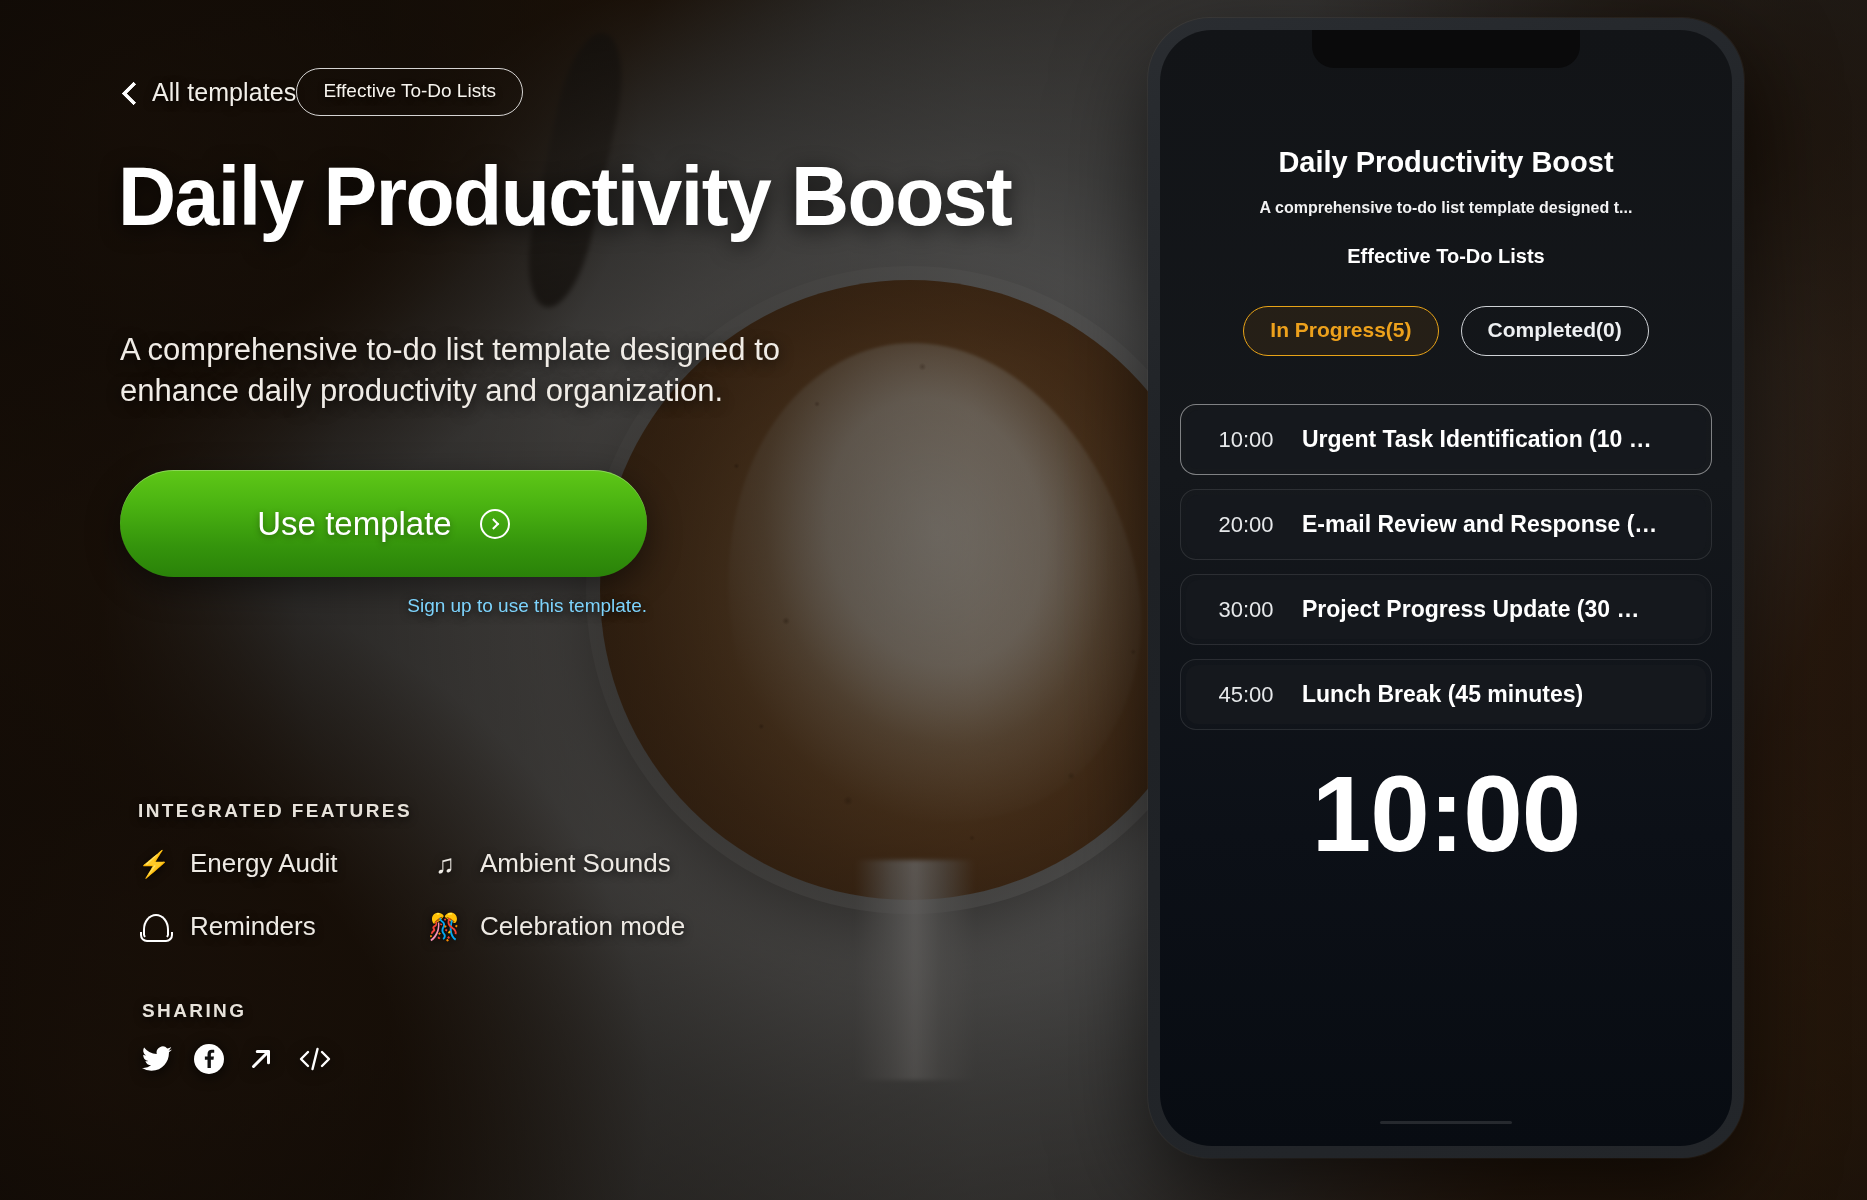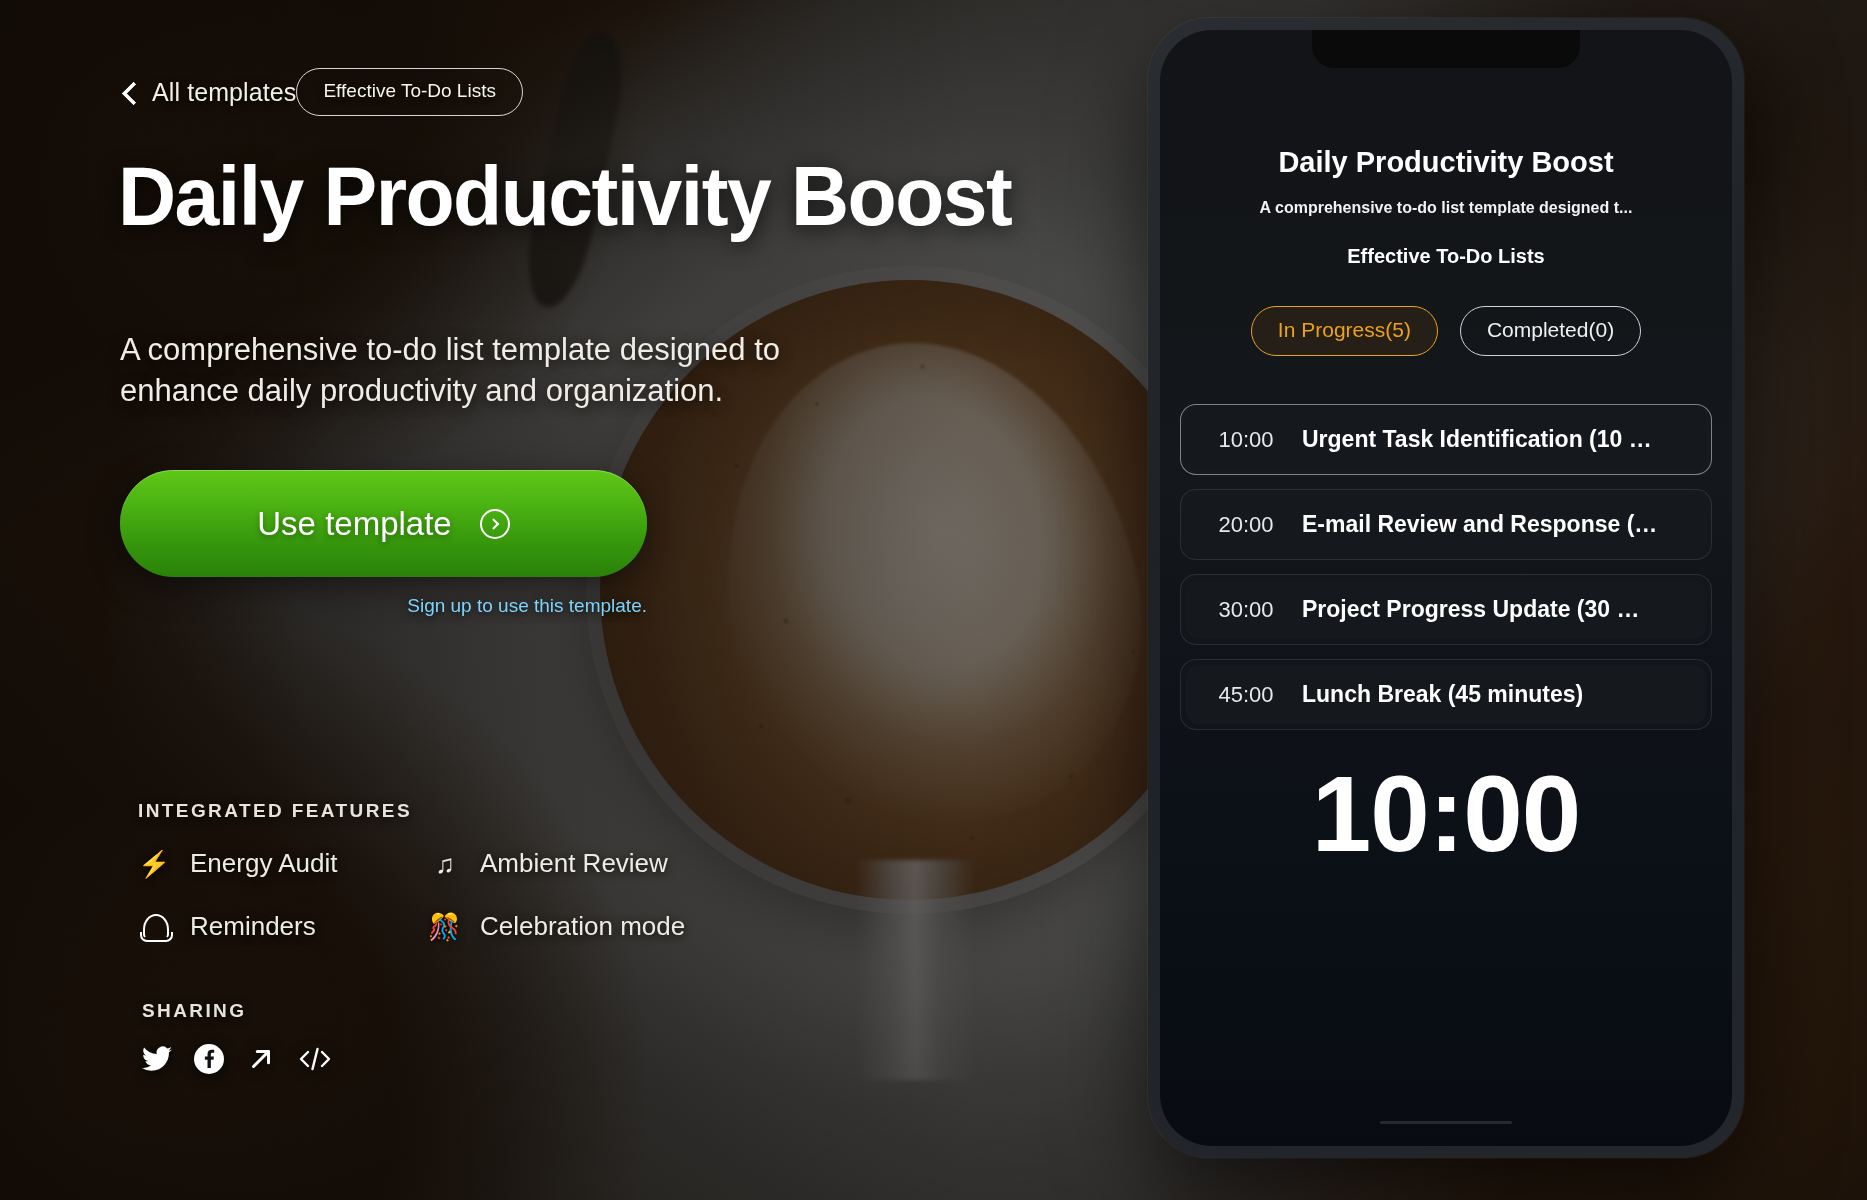--- a/index.html
+++ b/index.html
@@ -258,21 +258,21 @@
     font-size:20px; font-weight:700; color:#ffffff;
   }
 
   .tabs {
     margin-top:38px;
     display:flex; justify-content:center; gap:22px;
   }
   .tab {
     padding:11px 26px 13px;
     border-radius:34px;
-    font-size:21px; font-weight:400;
+    font-size:21px; font-weight:700;
     cursor:pointer; white-space:nowrap;
     background:transparent;
   }
   .tab.active {
     border:1.8px solid #e8a317;
     color:#eda11c;
     background:rgba(120,70,10,.18);
   }
   .tab.inactive {
     border:1.8px solid #cfd2d6;
@@ -357,21 +357,21 @@
       <div class="section-label">INTEGRATED FEATURES</div>
       <div class="feature-grid">
 
         <div class="feature-item">
           <span class="feature-ico">⚡</span>
           <span>Energy Audit</span>
         </div>
 
         <div class="feature-item">
           <span class="feature-ico">♫</span>
-          <span>Ambient Review</span>
+          <span>Ambient Sounds</span>
         </div>
 
         <div class="feature-item">
           <span class="bell-ico"></span>
           <span>Reminders</span>
         </div>
 
         <div class="feature-item">
           <span class="feature-ico">🎊</span>
           <span>Celebration mode</span>

